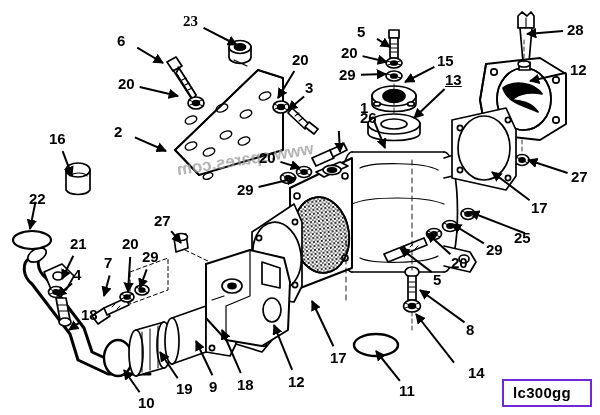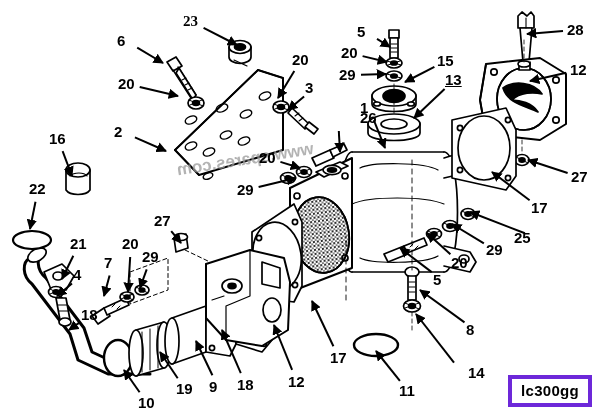--- a/index.html
+++ b/index.html
@@ -11,22 +11,22 @@
   #stage{position:relative;width:600px;height:415px;background:#fff;}
   #art{position:absolute;left:0;top:0;width:600px;height:415px;}
   .cal{
     position:absolute;
     font-family:"Liberation Sans", sans-serif;
     font-weight:bold;font-size:15px;color:#000;
     line-height:1;white-space:nowrap;
   }
   #idbox{
     position:absolute;right:8px;bottom:8px;
-    border:4px solid #6d28d9;background:#fff;
-    padding:3px 9px 4px 9px;
+    border:2px solid #6d28d9;background:#fff;
+    padding:3px 19px 4px 9px;
     font-family:"Liberation Sans", sans-serif;
     font-size:15px;font-weight:bold;color:#000;letter-spacing:.3px;margin-left:48px;
   }
   .wm{
     position:absolute;left:312px;top:139px;
     font-family:"Liberation Sans", sans-serif;
     font-size:17px;font-weight:bold;color:#9a9a9a;
     transform:rotate(-9deg) scaleX(-1);
     transform-origin:left top;white-space:nowrap;opacity:.75;
   }
@@ -417,21 +417,21 @@
       <div class="cal" style="left: 445px; top: 72px; text-decoration: underline;">13</div>
       <div class="cal" style="left: 567px; top: 22px;">28</div>
       <div class="cal" style="left: 570px; top: 62px;">12</div>
       <div class="cal" style="left: 343px; top: 110px; margin-left: 17px;">26</div>
       <div class="cal" style="left: 360px; top: 100px;">1</div>
       <div class="cal" style="left: 571px; top: 169px;">27</div>
       <div class="cal" style="left: 531px; top: 200px;">17</div>
       <div class="cal" style="left: 259px; top: 150px;">20</div>
       <div class="cal" style="left: 237px; top: 182px;">29</div>
       <div class="cal" style="left: 49px; top: 131px;">16</div>
-      <div class="cal" style="left: 29px; top: 181px;">22</div>
+      <div class="cal" style="left: 29px; top: 191px;">22</div>
       <div class="cal" style="left: 70px; top: 236px;">21</div>
       <div class="cal" style="left: 73px; top: 267px;">4</div>
       <div class="cal" style="left: 104px; top: 255px;">7</div>
       <div class="cal" style="left: 122px; top: 236px;">20</div>
       <div class="cal" style="left: 142px; top: 249px;">29</div>
       <div class="cal" style="left: 81px; top: 307px;">18</div>
       <div class="cal" style="left: 154px; top: 213px;">27</div>
       <div class="cal" style="left: 138px; top: 395px;">10</div>
       <div class="cal" style="left: 176px; top: 381px;">19</div>
       <div class="cal" style="left: 209px; top: 379px;">9</div>

